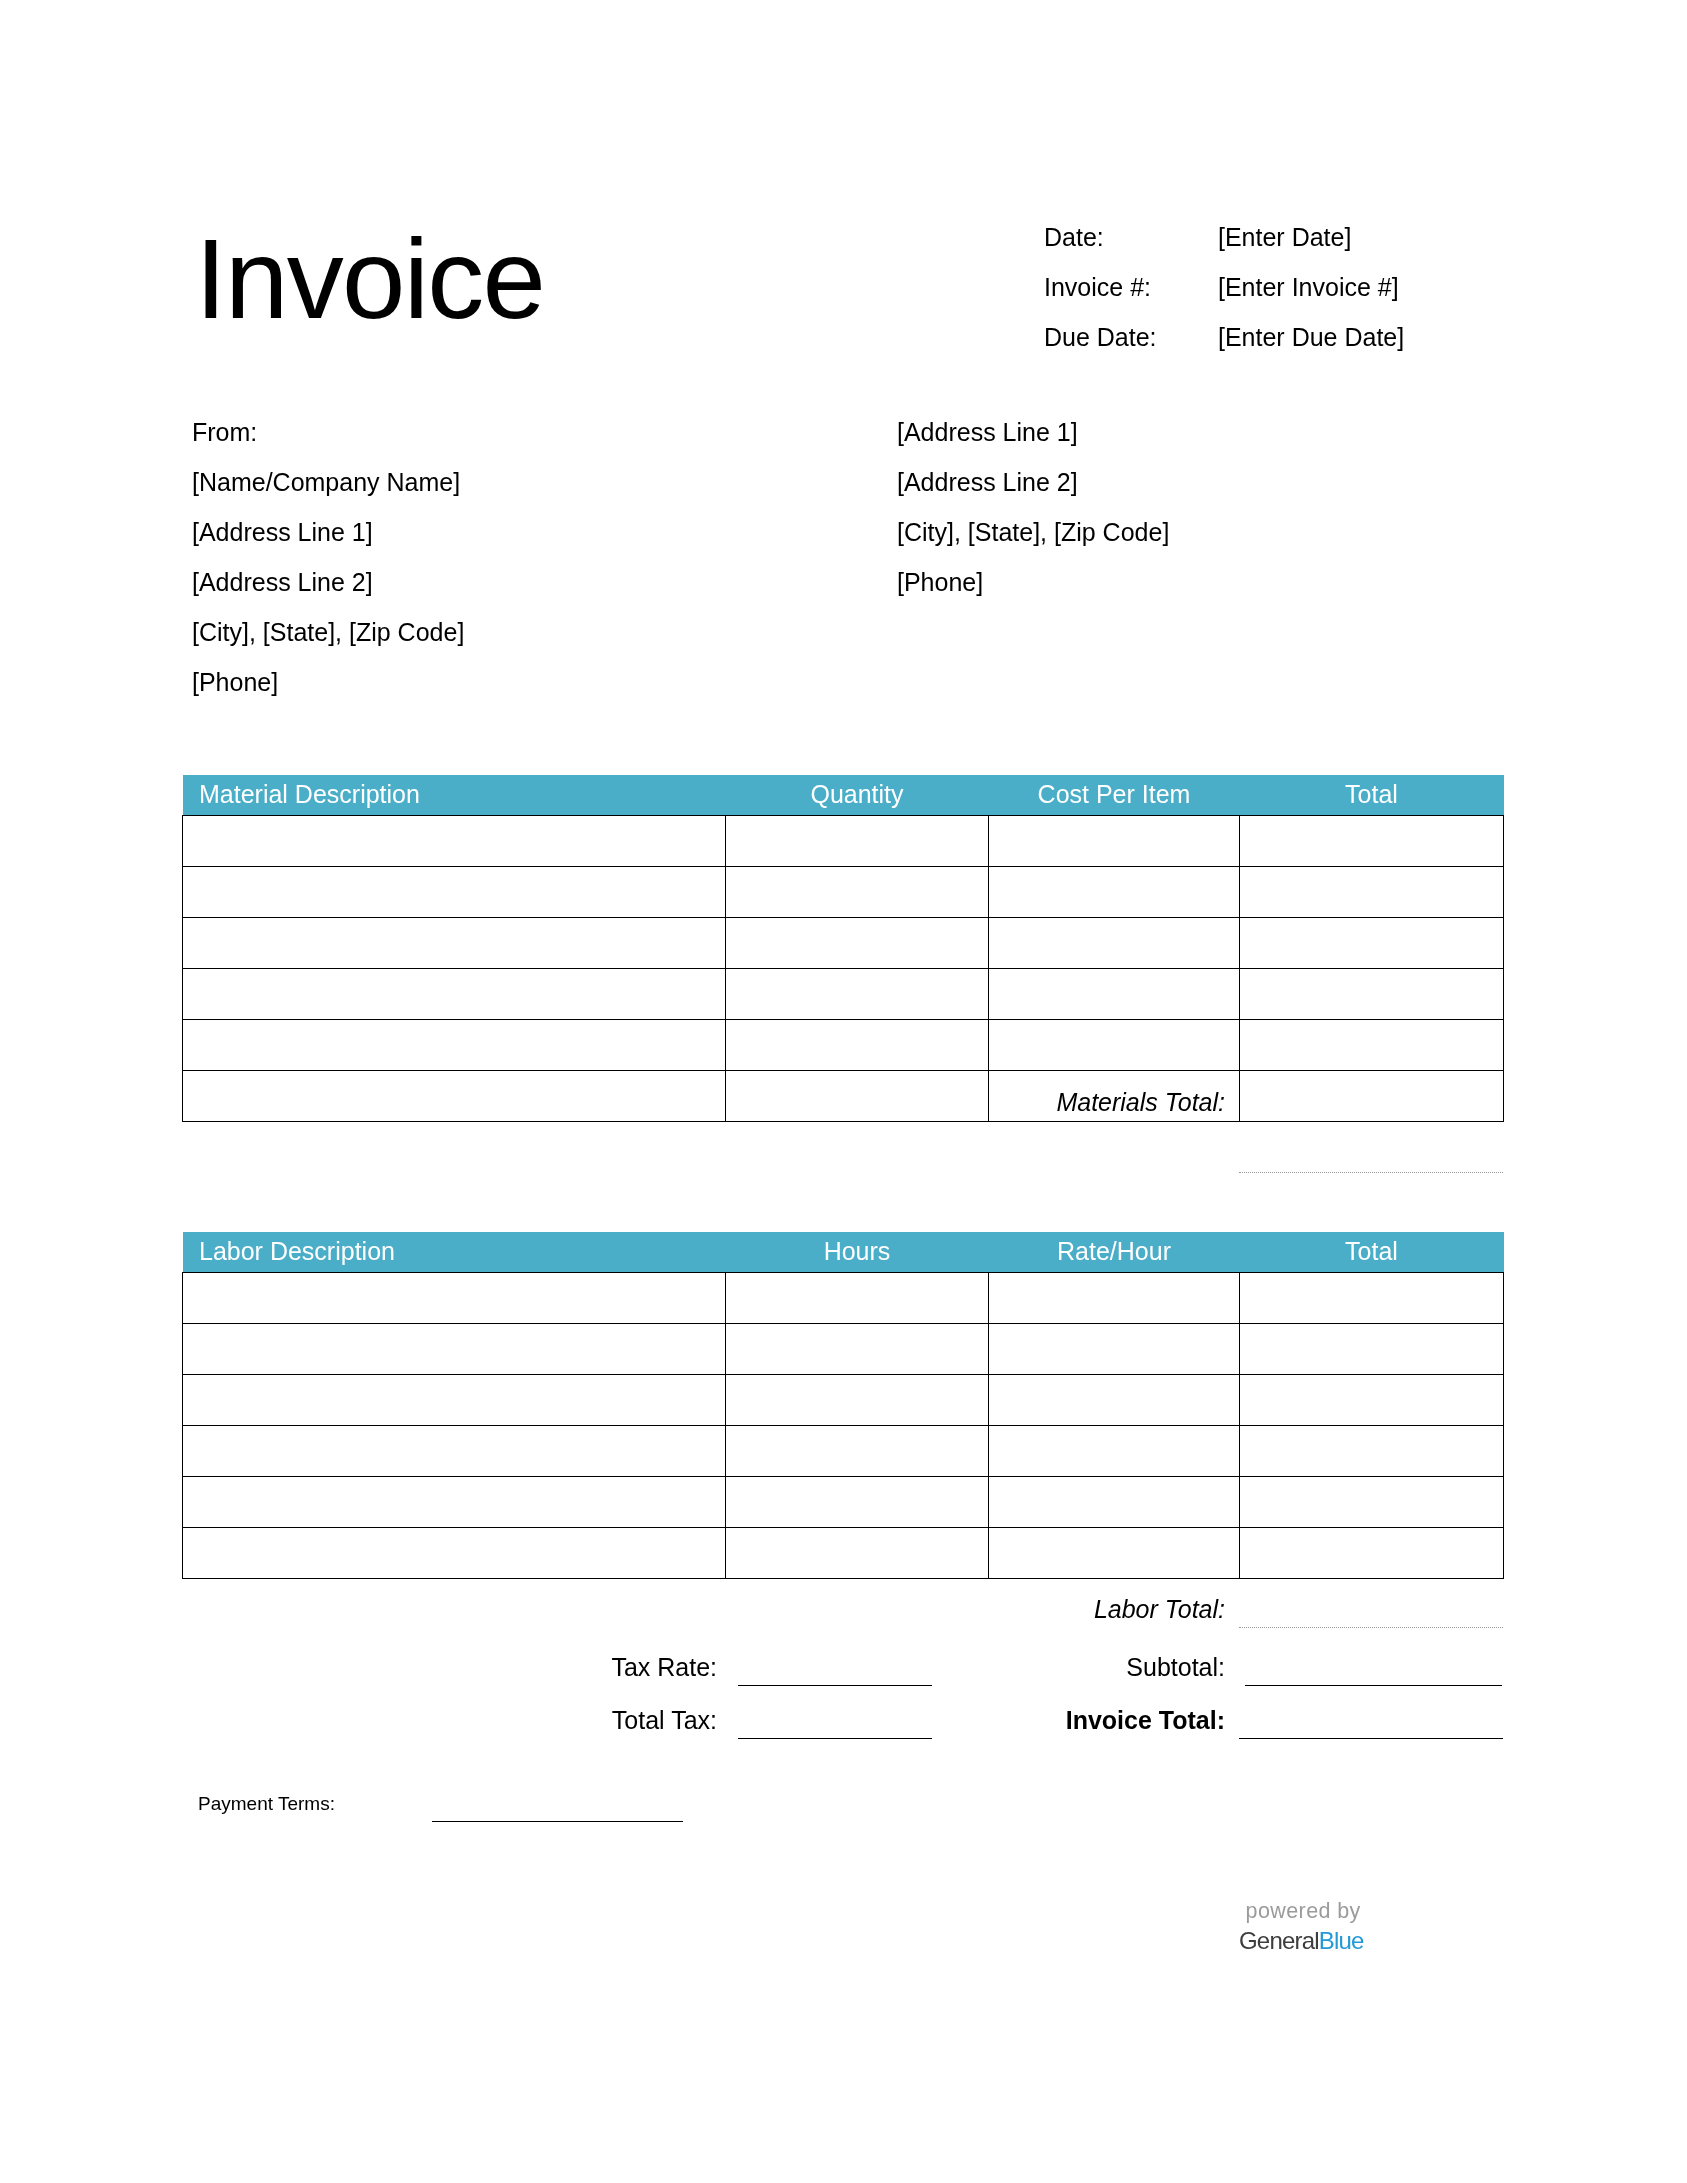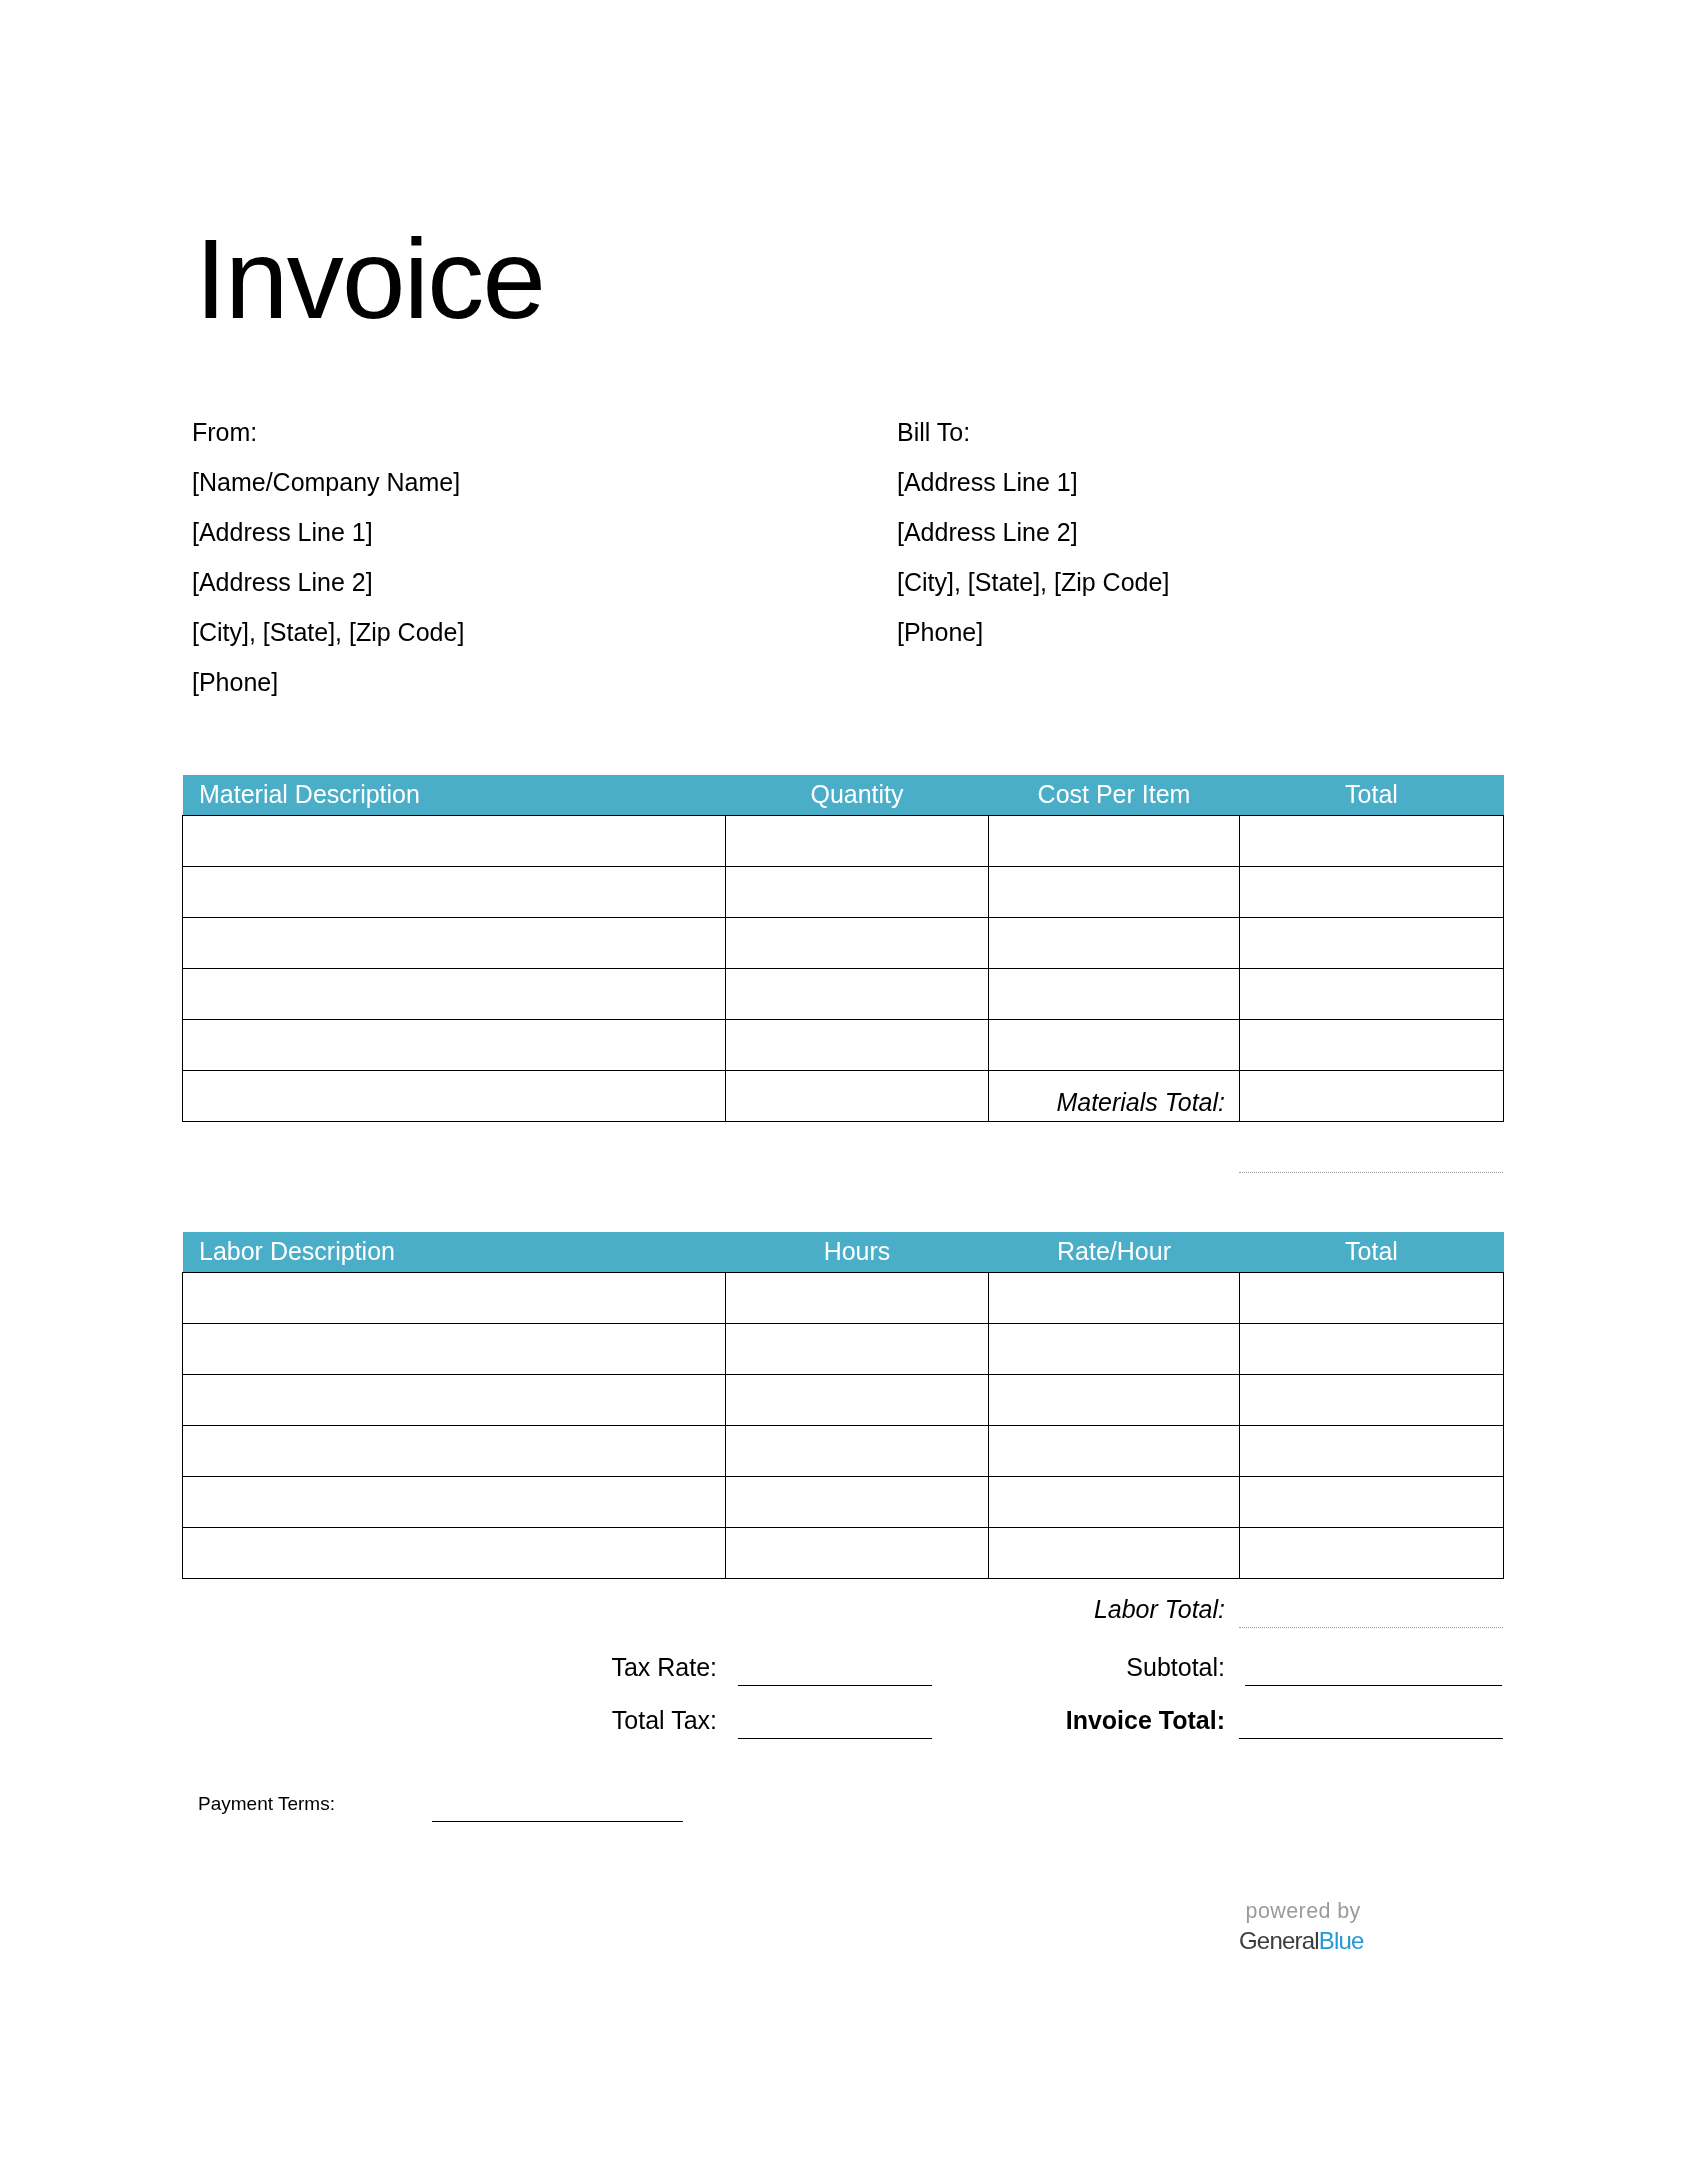--- a/index.html
+++ b/index.html
@@ -79,32 +79,45 @@
   .brand .part1 { color:#3d3d3d; }
   .brand .part2 { color:var(--brand-blue,#2499D6); }
 </style>
 </head>
 <body>
 
 <div class="page">
 
   <h1 class="title">Invoice</h1>
 
+  <div class="meta">
+    <div class="meta-row">
+      <span class="meta-label">Date:</span>
+      <span class="meta-value">[Enter Date]</span>
+    </div>
+    <div class="meta-row">
+      <span class="meta-label">Invoice #:</span>
+      <span class="meta-value">[Enter Invoice #]</span>
+    </div>
+    <div class="meta-row">
+      <span class="meta-label">Due Date:</span>
+      <span class="meta-value">[Enter Due Date]</span>
+    </div>
+  </div>
 
   <div class="address from">
     <div>From:</div>
     <div>[Name/Company Name]</div>
     <div>[Address Line 1]</div>
     <div>[Address Line 2]</div>
     <div>[City], [State], [Zip Code]</div>
     <div>[Phone]</div>
   </div>
 
   <div class="address billto">
-    <div>Bill To:</div>
     <div>[Address Line 1]</div>
     <div>[Address Line 2]</div>
     <div>[City], [State], [Zip Code]</div>
     <div>[Phone]</div>
   </div>
 
   <table class="items materials-table">
     <colgroup>
         <col class="c1">
         <col class="c2">

